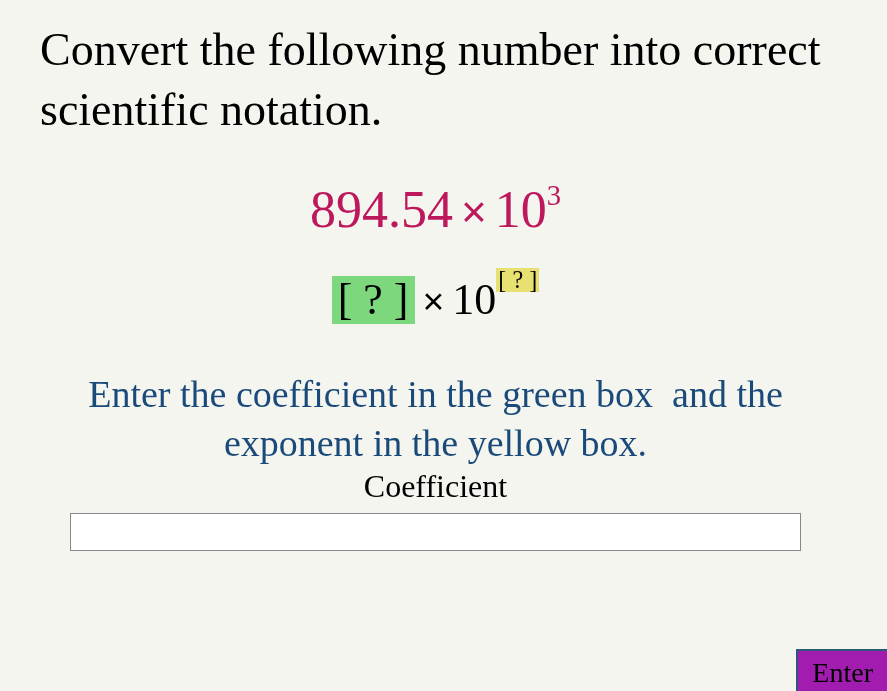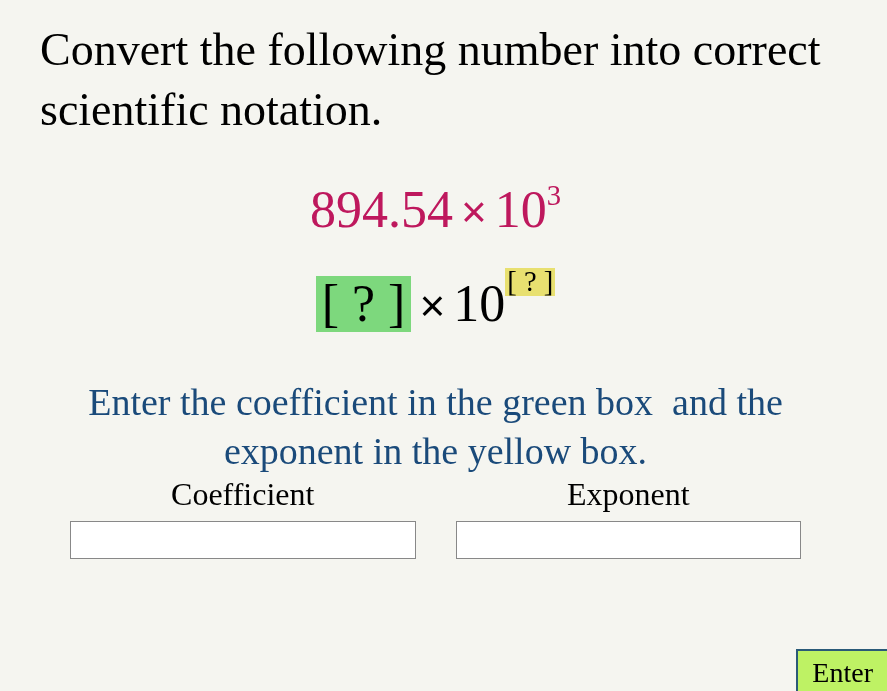--- a/index.html
+++ b/index.html
@@ -30,21 +30,21 @@
     }
     .expression-given {
       text-align: center;
       font-size: 52px;
       color: #be185d;
       margin-bottom: 35px;
       font-family: 'Times New Roman', serif;
     }
     .expression-answer {
       text-align: center;
-      font-size: 52px;
+      font-size: 44px;
       color: #000;
       margin-bottom: 45px;
       font-family: 'Times New Roman', serif;
       position: relative;
     }
     .green-box {
       background: #7dd87d;
       padding: 2px 6px;
       display: inline-block;
       line-height: 1;
@@ -95,21 +95,21 @@
       border: 1px solid #888;
       background: #fff;
       font-size: 20px;
       padding: 4px 8px;
       font-family: inherit;
     }
     .enter-button {
       position: absolute;
       bottom: 0;
       right: 0;
-      background: #bef264;
+      background: #a21caf;
       color: #000;
       font-size: 28px;
       padding: 6px 14px 2px 14px;
       border: none;
       border-top: 2px solid #2a5a78;
       border-left: 2px solid #2a5a78;
       font-family: Georgia, serif;
       cursor: pointer;
     }
     .times {
@@ -132,20 +132,16 @@
     <span class="green-box">[ ? ]</span><span class="times">×</span><span>10</span><span class="sup-answer"><span class="yellow-box">[ ? ]</span></span>
   </div>
 
   <div class="instruction">Enter the coefficient in the green box&nbsp; and the exponent in the yellow box.</div>
 
   <div class="input-row">
     <div class="input-group">
       <div class="input-label">Coefficient</div>
       <input type="text" class="input-field" value="" style="">
     </div>
-    <div class="input-group">
-      <div class="input-label">Exponent</div>
-      <input type="text" class="input-field" value="" style="">
-    </div>
   </div>
 
   <button class="enter-button">Enter</button>
 </div>
 
 </body></html>

